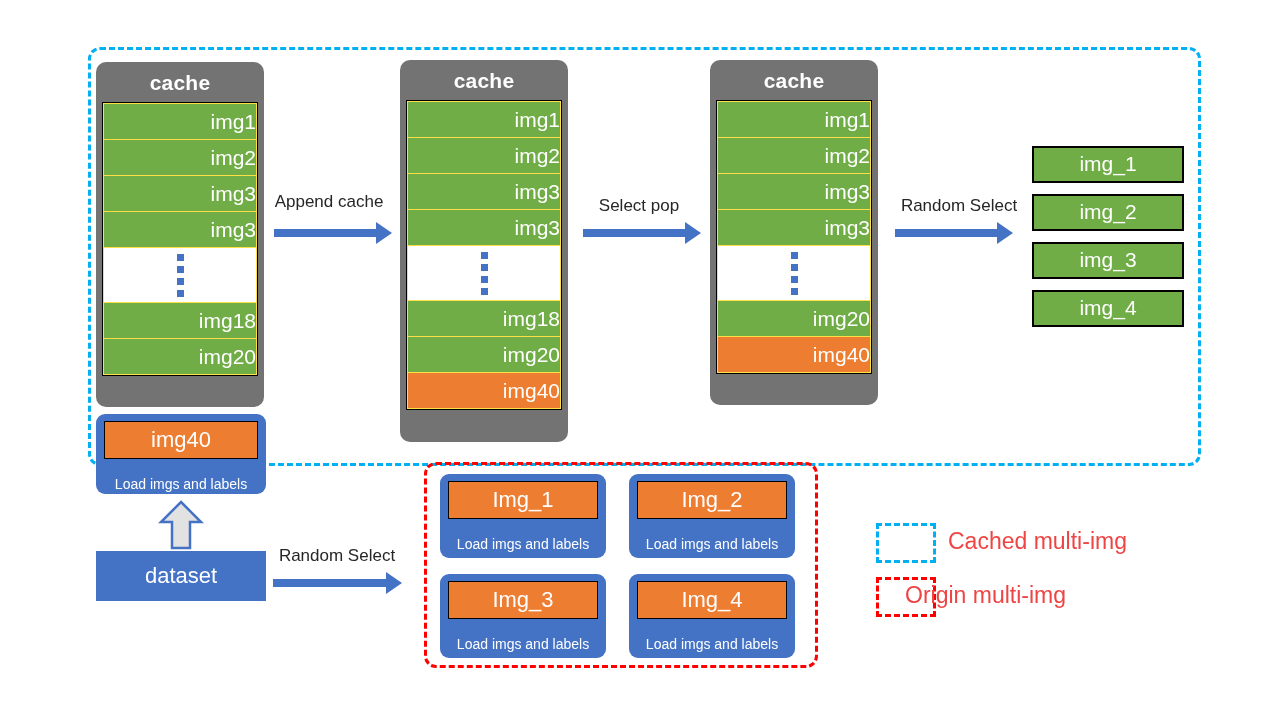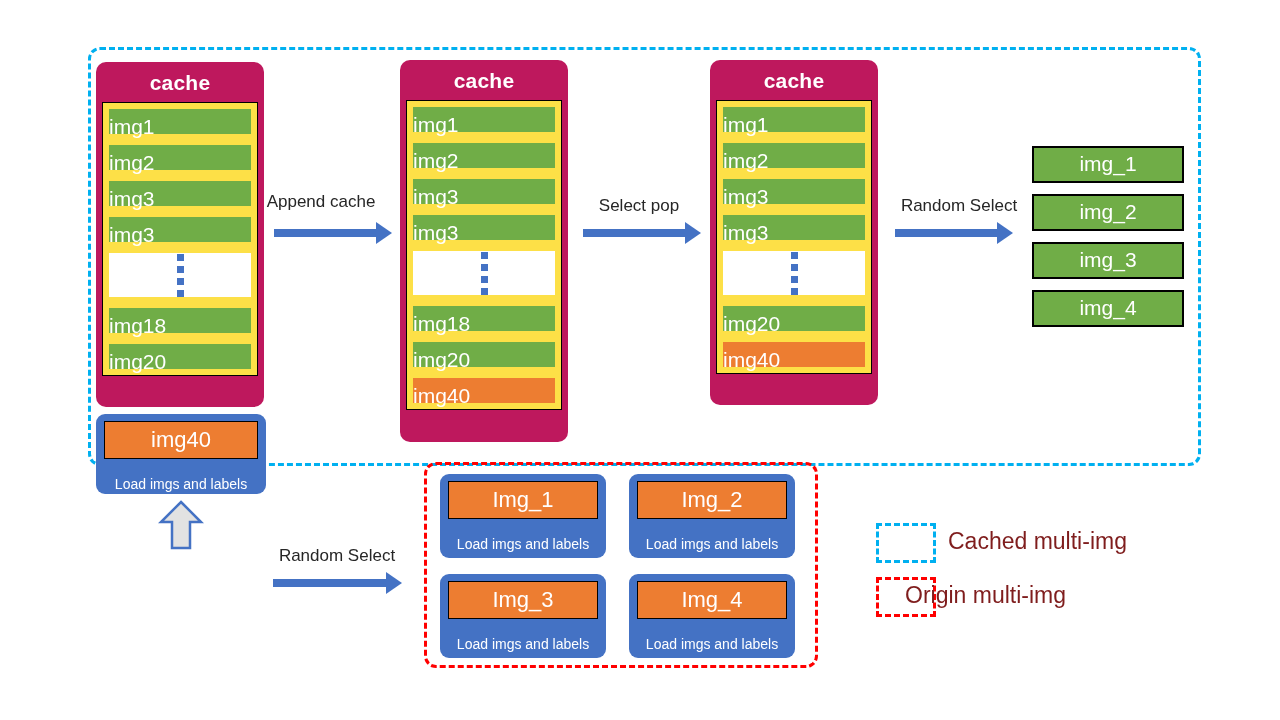--- a/index.html
+++ b/index.html
@@ -10,31 +10,31 @@
   }
   .stage{position:absolute;left:0;top:0;width:1280px;height:720px;}
 
   
   .region{position:absolute;border-style:dashed;border-radius:12px;background:transparent;}
   .region-cached{border-width:3px;border-color:#00B0F0;left:88px;top:47px;width:1107px;height:413px;}
   .region-origin{border-width:3px;border-color:#FF0000;left:424px;top:462px;width:388px;height:200px;}
 
   
   .cache-box{
-    position:absolute;background:#be185d;border-radius:10px;
+    position:absolute;background:#737373;border-radius:10px;
     box-sizing:border-box;padding:6px;
   }
   .cache-title{
     color:#ffffff;font-weight:bold;font-size:21px;text-align:center;
     line-height:30px;height:34px;letter-spacing:.2px;
   }
   .rows{border:1px solid #000;box-sizing:border-box;}
   .row{
-    box-sizing:border-box;border:6px solid #fde047;margin-top:-1px;
-    height:37px;line-height:35px;text-align:left;
+    box-sizing:border-box;border:1px solid #fde047;margin-top:-1px;
+    height:37px;line-height:35px;text-align:right;
     color:#ffffff;font-size:21px;
   }
   .row:first-child{margin-top:0;}
   .row.green{background:#70AD47;}
   .row.orange{background:#ED7D31;}
   .row.blank{background:#ffffff;height:56px;display:flex;align-items:center;justify-content:center;}
   .dots{display:flex;flex-direction:column;gap:5px;align-items:center;}
   .dots i{display:block;width:7px;height:7px;background:#4472C4;}
 
   
@@ -75,21 +75,21 @@
     position:absolute;color:#262626;font-size:17px;white-space:nowrap;text-align:center;
   }
   .uparrow{position:absolute;}
 
   
   .legend-item{position:absolute;}
   .legend-swatch{
     position:absolute;width:60px;height:40px;border-style:dashed;border-width:3px;
     background:transparent;box-sizing:border-box;
   }
-  .legend-text{position:absolute;font-size:23px;color:#7f1d1d;white-space:nowrap;}
+  .legend-text{position:absolute;font-size:23px;color:#ef4444;white-space:nowrap;}
 </style>
 </head>
 <body>
 
 <div class="stage">
 
   <div class="region region-cached"></div>
   <div class="region region-origin"></div>
 
   <div class="cache-box" style="left:96px;top:62px;width:168px;height:345px;">
@@ -151,21 +151,21 @@
       <div class="row green">img20</div>
       <div class="row orange">img40</div>
     </div>
   </div>
 
   <div class="chip" style="left:1032px;top:146px;">img_1</div>
   <div class="chip" style="left:1032px;top:194px;">img_2</div>
   <div class="chip" style="left:1032px;top:242px;">img_3</div>
   <div class="chip" style="left:1032px;top:290px;">img_4</div>
 
-  <div class="arrow-label" style="left:260px;top:192px;width:122px;">Append cache</div>
+  <div class="arrow-label" style="left:268px;top:192px;width:122px;">Append cache</div>
   <div class="arrow" style="left:274px;top:222px;width:118px;">
     <div class="shaft" style="width:102px;"></div>
       <div class="head" style="left:102px;"></div>
   </div>
 
   <div class="arrow-label" style="left:583px;top:196px;width:112px;">Select pop</div>
   <div class="arrow" style="left:583px;top:222px;width:118px;">
     <div class="shaft" style="width:102px;"></div>
       <div class="head" style="left:102px;"></div>
   </div>
@@ -180,20 +180,23 @@
     <div class="thumb">img40</div>
     <div class="caption">Load imgs and labels</div>
   </div>
 
   <div class="uparrow" style="left:158px;top:500px;">
     <svg width="46" height="50" viewBox="0 0 46 50">
       <polygon points="23,2 43,22 32,22 32,48 14,48 14,22 3,22" fill="#E2E2E2" stroke="#4472C4" stroke-width="2.5"></polygon>
     </svg>
   </div>
 
+  <div class="dataset" style="left:96px;top:551px;width:170px;height:50px;">
+    <span>dataset</span>
+  </div>
 
   <div class="arrow-label" style="left:273px;top:546px;width:128px;">Random Select</div>
   <div class="arrow" style="left:273px;top:572px;width:130px;">
     <div class="shaft" style="width:113px;"></div>
       <div class="head" style="left:113px;"></div>
   </div>
 
   <div class="loader" style="left:440px;top:474px;width:166px;height:84px;">
     <div class="thumb">Img_1</div>
     <div class="caption">Load imgs and labels</div>

